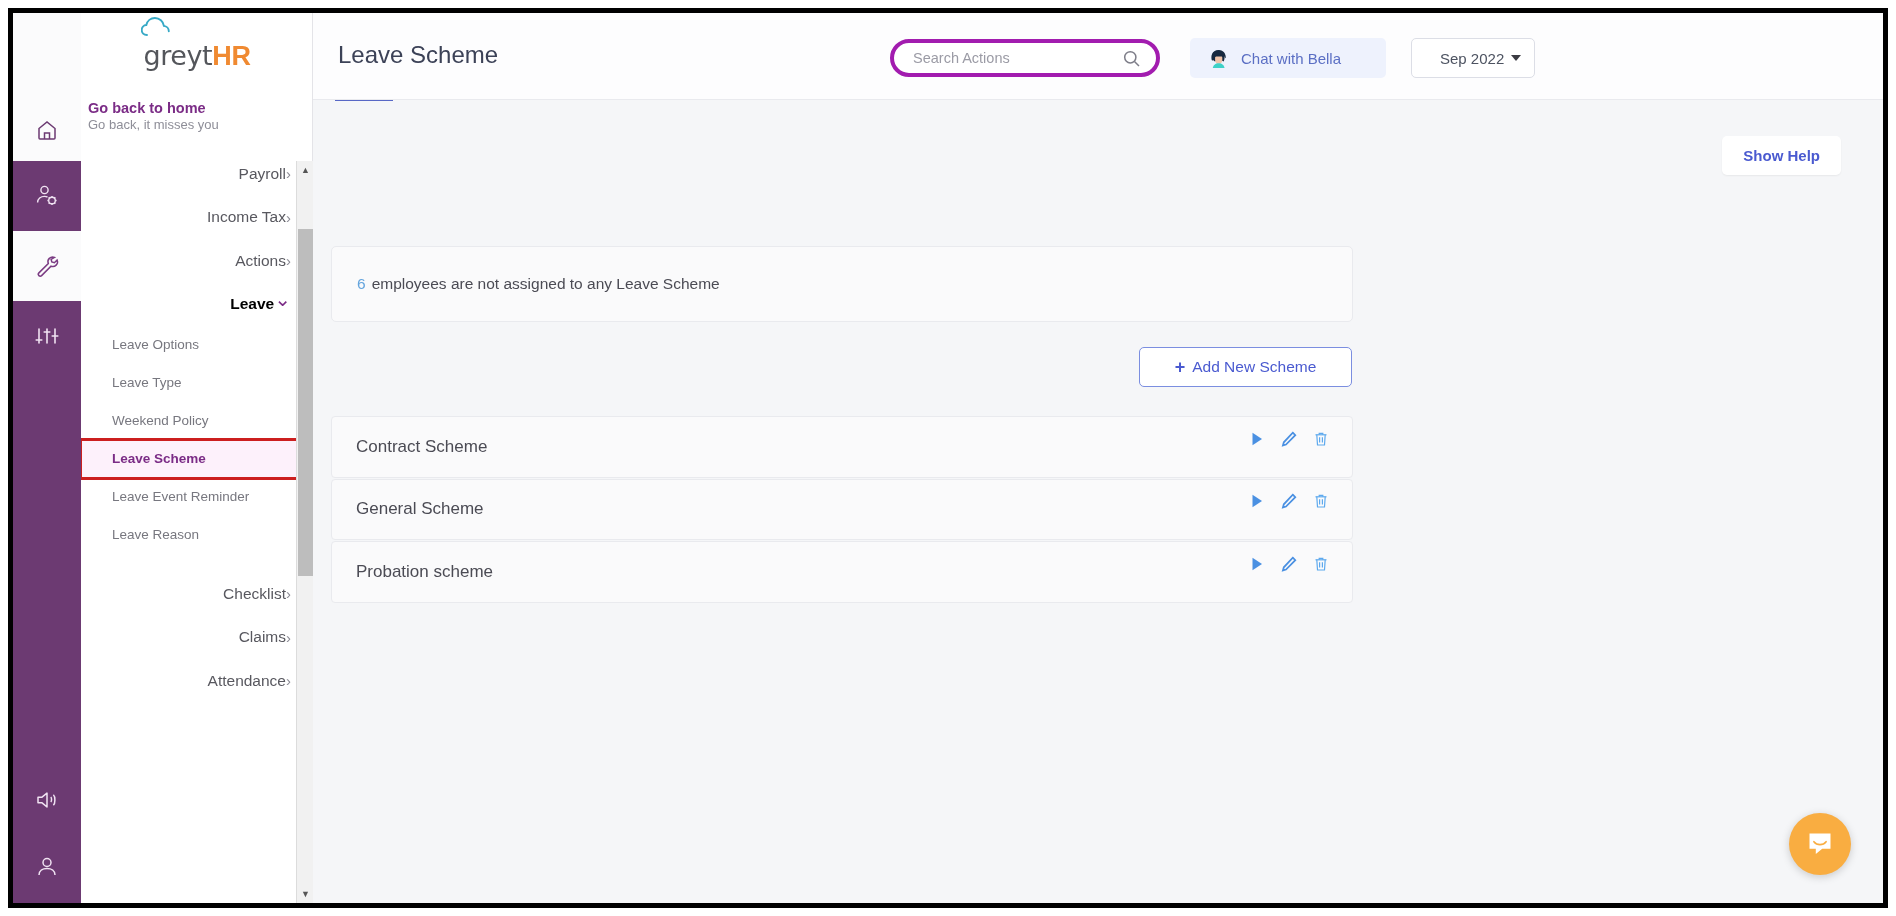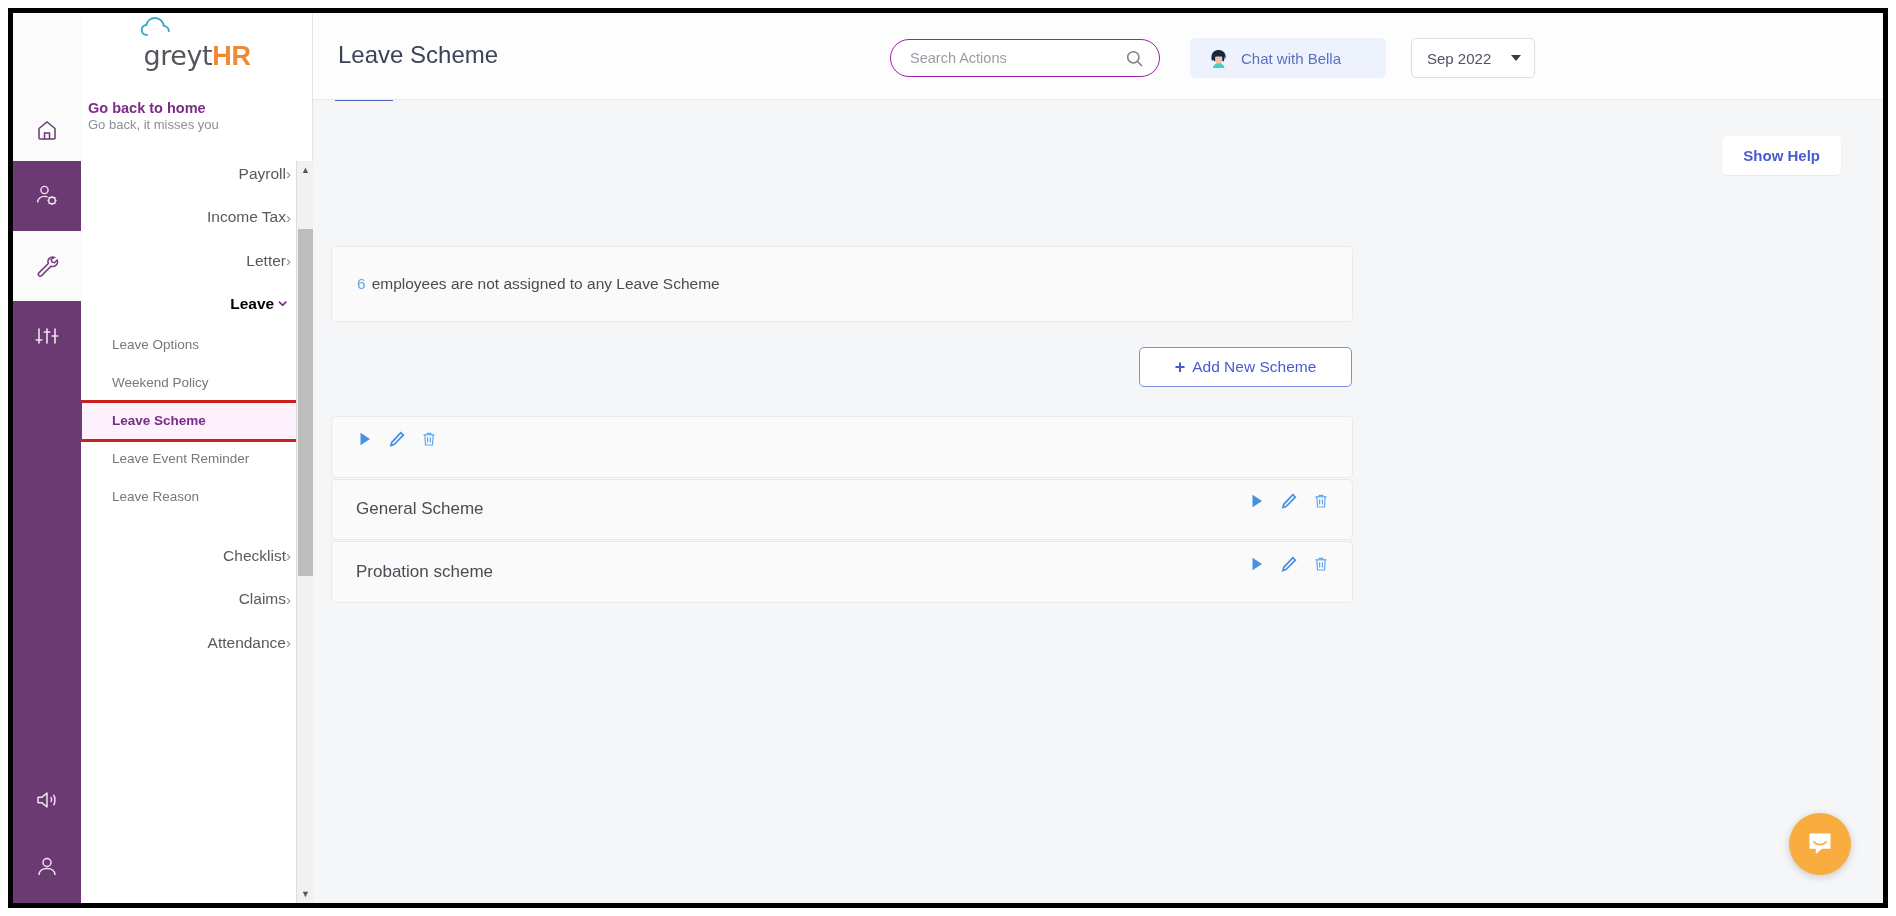--- a/index.html
+++ b/index.html
@@ -121,21 +121,21 @@
     display: flex; align-items: center;
   }
   .page-title {
     position: absolute; left: 25px; top: 28px;
     font-size: 24px; color: #3c4257; font-weight: 400;
   }
 
   .search-wrap {
     position: absolute; left: 577px; top: 26px;
     width: 270px; height: 38px;
-    border: 1px solid #a21caf; border-radius: 19px;
+    border: 4px solid #a21caf; border-radius: 19px;
     background: #ffffff;
     display: flex; align-items: center;
   }
   .search-input {
     flex: 1; border: none; outline: none; background: transparent;
     font-size: 14.5px; color: #555; padding: 0 6px 0 19px;
     font-family: "Liberation Sans", sans-serif;
   }
   .search-input::placeholder { color: #9b9ba5; }
   .search-ico { padding-right: 16px; color: #7d7d88; display: flex; }
@@ -149,21 +149,21 @@
   }
   .bella-label { font-size: 15px; color: #5b6fc4; }
   .bella-av { width: 23px; height: 23px; flex: 0 0 23px; }
 
   .month-sel {
     position: absolute; left: 1098px; top: 25px;
     width: 124px; height: 40px;
     border: 1px solid #dcdee6; border-radius: 5px;
     background: #ffffff;
     display: flex; align-items: center; justify-content: space-between;
-    padding: 0 13px 0 15px; cursor: pointer;
+    padding: 0 13px 0 28px; cursor: pointer;
   }
   .month-label { font-size: 15px; color: #4d5361; }
   .caret { width: 0; height: 0; border-left: 5px solid transparent; border-right: 5px solid transparent; border-top: 6px solid #3b3b42; }
 
   
   .main {
     position: absolute; left: 300px; top: 86px;
     width: 1570px; height: 804px;
     background: #f5f6f8;
     border-top: 1px solid #e9eaee;
@@ -316,28 +316,29 @@
       <div class="navlist" id="nav-list">
             <div class="nav-top-item">
               <span class="nav-top-label">Payroll</span>
               <span class="chev">›</span>
             </div>
             <div class="nav-top-item">
               <span class="nav-top-label">Income Tax</span>
               <span class="chev">›</span>
             </div>
             <div class="nav-top-item">
-              <span class="nav-top-label">Letter</span>
+              <span class="nav-top-label">Actions</span>
               <span class="chev">›</span>
             </div>
             <div class="nav-top-item open">
               <span class="nav-top-label">Leave</span>
               <span class="chev" style="font-size: 20px; position: relative; top: -5px;">⌄</span>
             </div>
             <div class="nav-sub">Leave Options</div>
+            <div class="nav-sub">Leave Type</div>
             <div class="nav-sub">Weekend Policy</div>
             <div class="nav-sub active highlight-box">Leave Scheme</div>
             <div class="nav-sub">Leave Event Reminder</div>
             <div class="nav-sub">Leave Reason</div>
             <div class="nav-gap"></div>
             <div class="nav-top-item">
               <span class="nav-top-label">Checklist</span>
               <span class="chev">›</span>
             </div>
             <div class="nav-top-item">
@@ -402,20 +403,21 @@
       <span class="notice-text">employees are not assigned to any Leave Scheme</span>
     </div>
 
     <div class="add-btn">
       <span class="add-plus">+</span>
       <span>Add New Scheme</span>
     </div>
 
     <div class="scheme-list" id="scheme-list">
           <div class="scheme-row">
+            <div class="scheme-name">Contract Scheme</div>
             <div class="row-actions">
               <span class="act" title="Run">
                 <svg width="16" height="16" viewBox="0 0 16 16">
                   <path d="M3.5 1.8 13 8l-9.5 6.2z" fill="#4a90e2"></path>
                 </svg>
               </span>
               <span class="act" title="Edit">
                 <svg width="16" height="16" viewBox="0 0 16 16" fill="none" stroke="#4a90e2" stroke-width="1.7" stroke-linecap="round">
                   <path d="M11.8 1.7 14.3 4.2 5 13.5 1.9 14.4l.9-3.1z"></path>
                 </svg>

